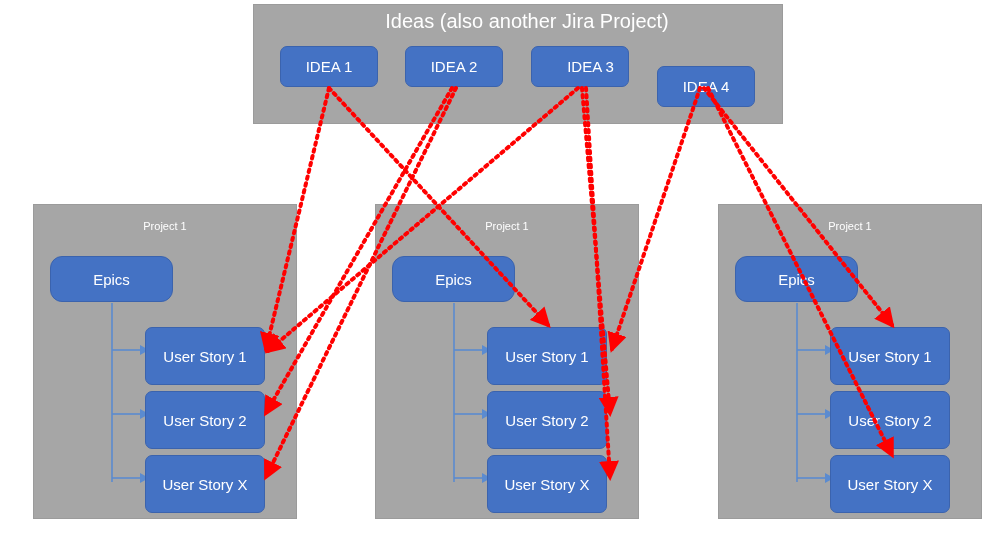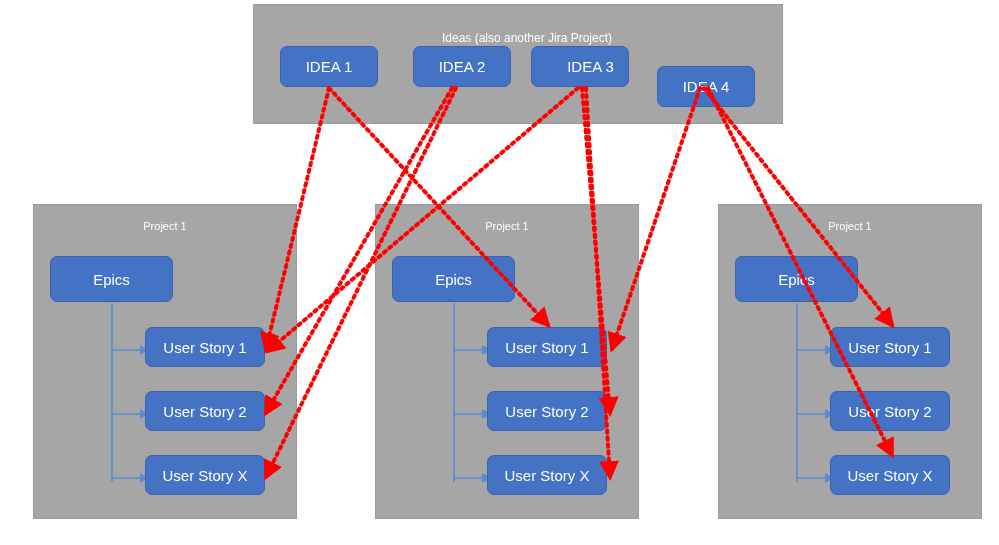--- a/index.html
+++ b/index.html
@@ -28,22 +28,22 @@
     position: absolute;
     left: 0;
     right: 0;
     text-align: center;
     color: #ffffff;
     font-size: 11px;
     line-height: 18px;
     white-space: nowrap;
   }
   .ideas-panel .panel-title {
-    top: 24px;
-    font-size: 12px;
+    top: 7px;
+    font-size: 20px;
     margin-left: 18px;
   }
   .project-panel .panel-title {
     top: 12px;
   }
   .node {
     position: absolute;
     background: #4472c4;
     border: 1px solid #3b63ad;
     border-radius: 7px;
@@ -58,24 +58,25 @@
   }
   .idea-node {
     width: 98px;
     height: 41px;
     top: 46px;
     font-size: 15px;
   }
   .epics-node {
     width: 123px;
     height: 46px;
+    border-radius: 12px;
   }
   .story-node {
     width: 120px;
-    height: 40px;
+    height: 58px;
   }
   svg.overlay {
     position: absolute;
     left: 0;
     top: 0;
     width: 999px;
     height: 545px;
     pointer-events: none;
   }
   svg.connectors {
@@ -90,21 +91,21 @@
 
 <div id="canvas">
 
   <div class="panel ideas-panel" style="left:253px; top:4px; width:530px; height:120px;">
     <div class="panel-title">Ideas (also another Jira Project)</div>
   </div>
 
   <div class="node idea-node" style="left:280px;">
     <span>IDEA 1</span>
   </div>
-  <div class="node idea-node" style="left:405px;margin-left:8px;">
+  <div class="node idea-node" style="left:405px;">
     <span>IDEA 2</span>
   </div>
   <div class="node idea-node" style="left:531px;padding-left:21px;">
     <span>IDEA 3</span>
   </div>
   <div class="node idea-node" style="left:657px;margin-top:20px;">
     <span>IDEA 4</span>
   </div>
 
   <div class="panel project-panel" style="left:33px; top:204px; width:264px; height:315px;">

